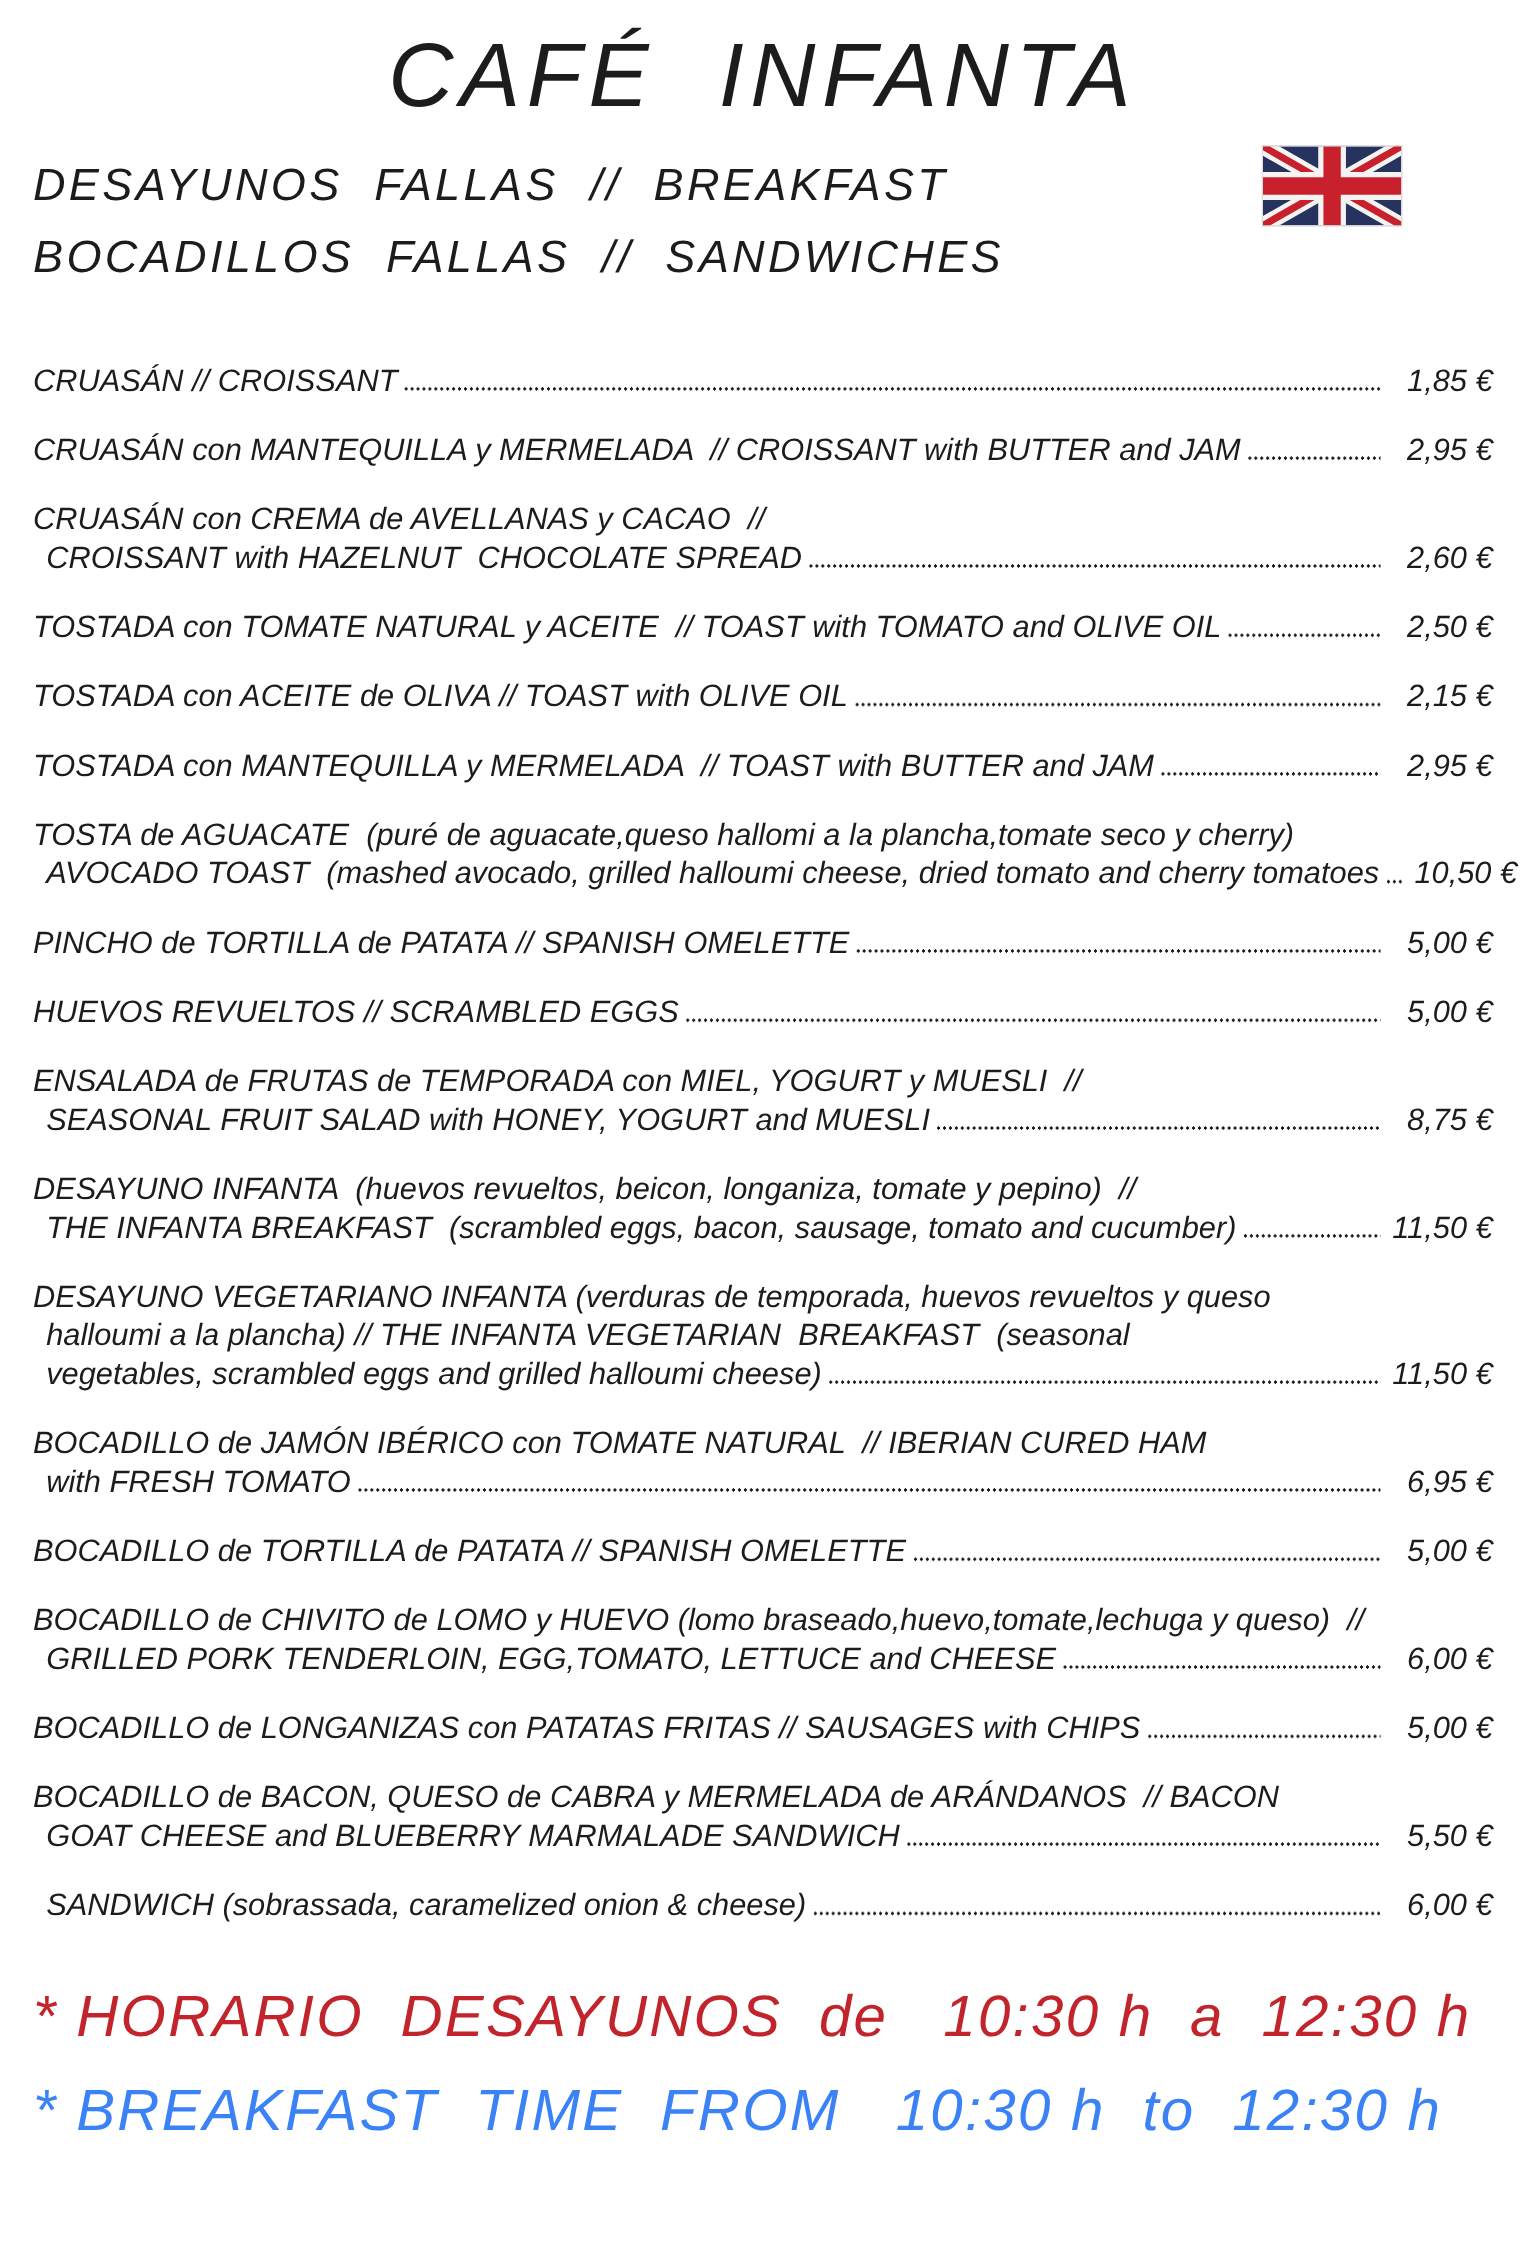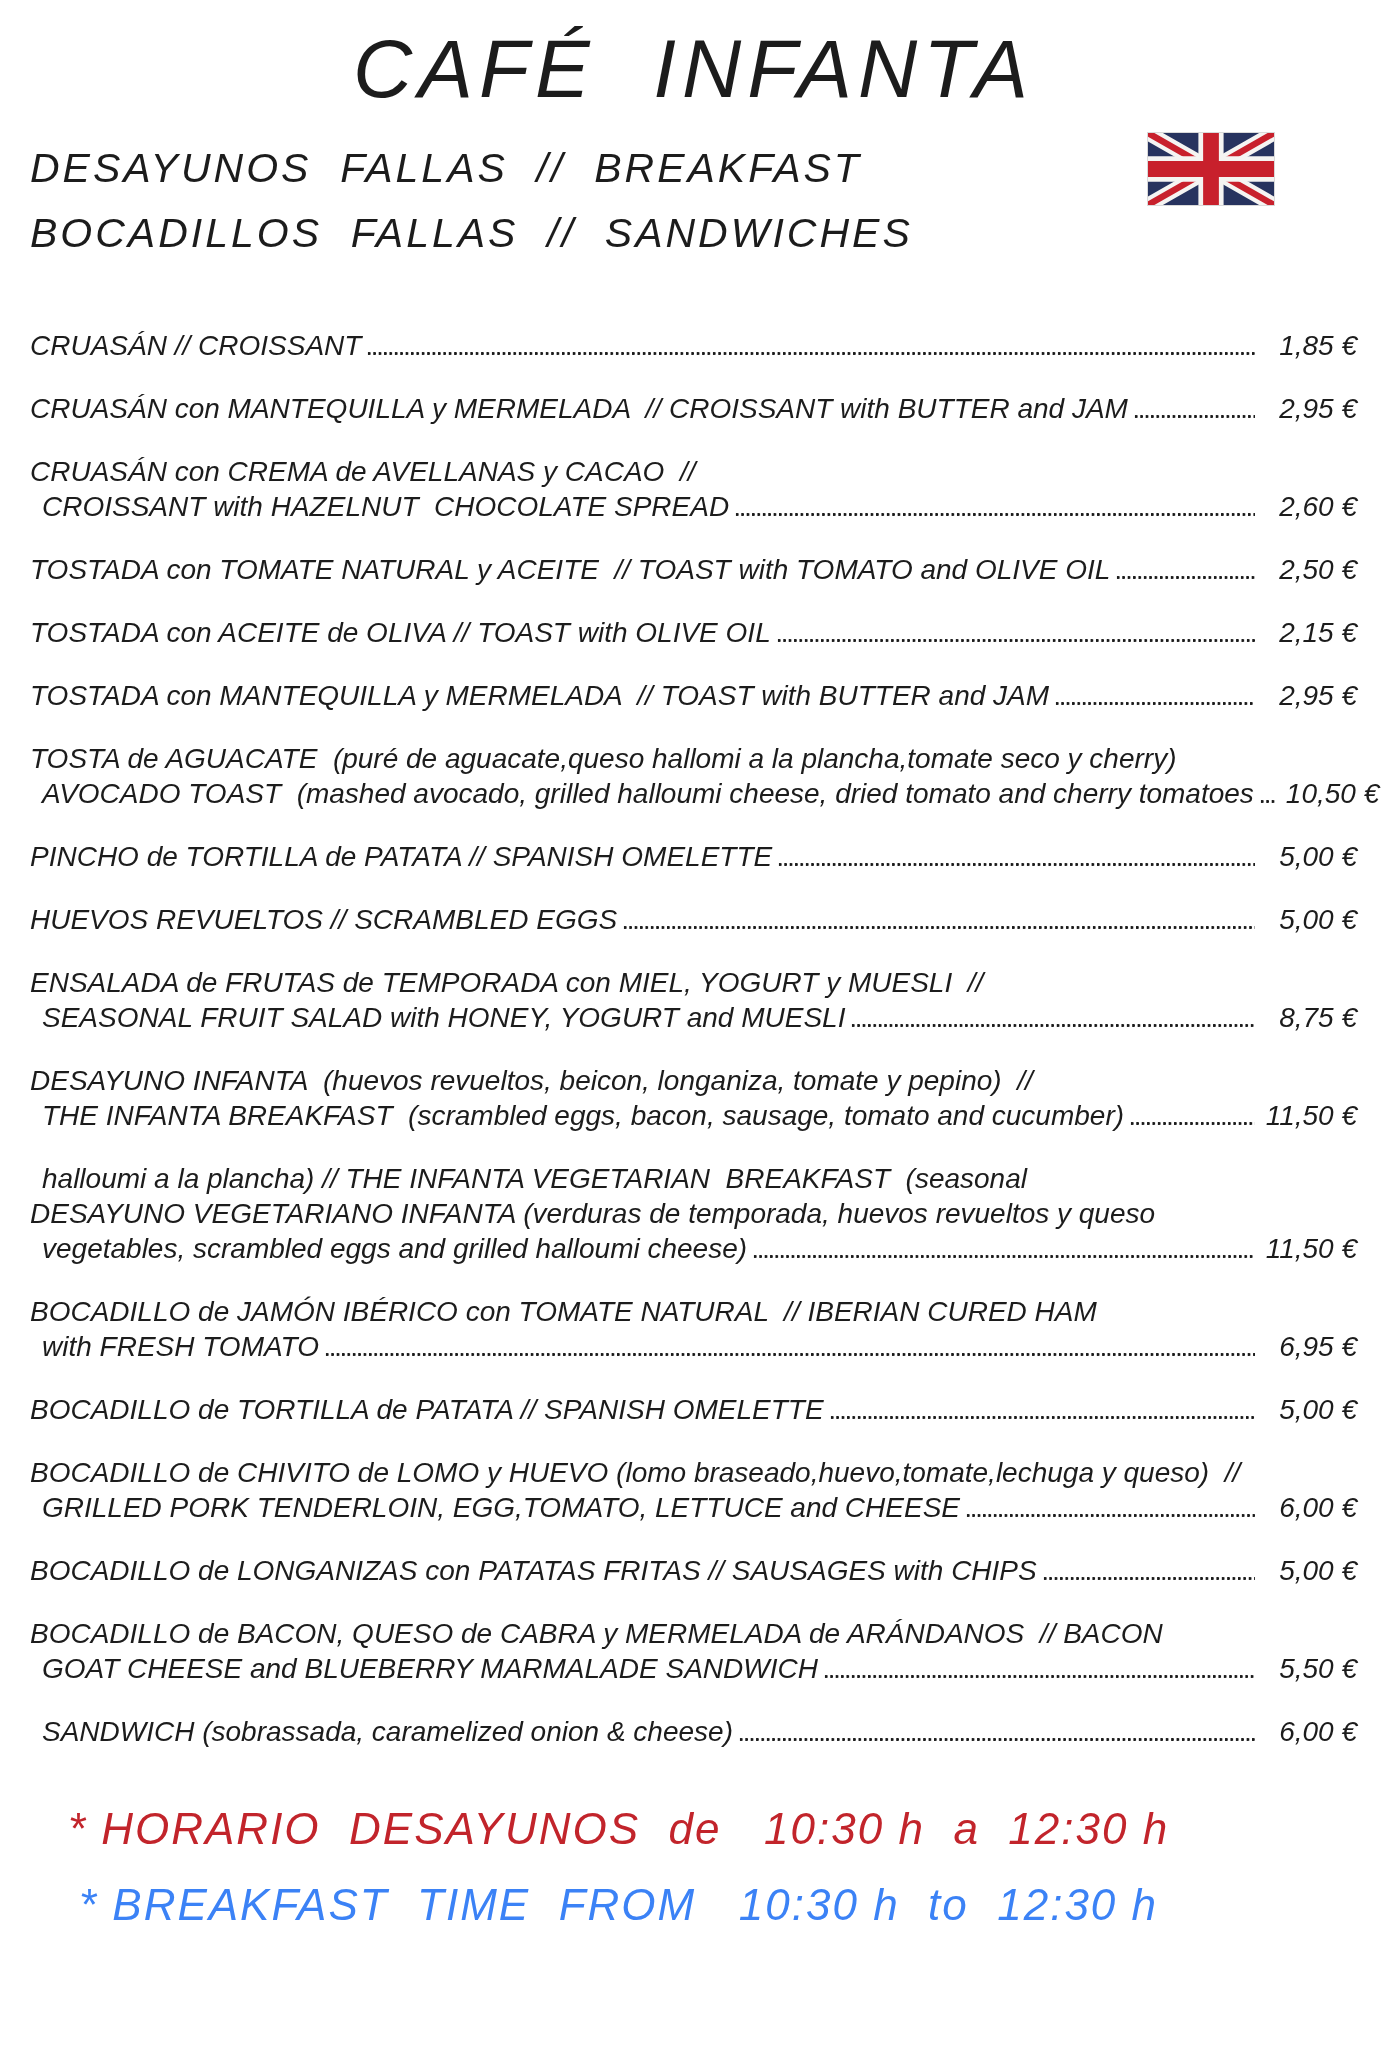--- a/index.html
+++ b/index.html
@@ -42,21 +42,21 @@
     align-self: flex-end;
     height: 7px; margin: 0 10px 6px 6px;
     background-image: radial-gradient(circle at 2.2px 3.5px, #1b1b1b 1.3px, transparent 1.6px);
     background-size: 5.4px 7px;
     background-repeat: repeat-x;
   }
   .price { flex: 0 0 auto; min-width: 92px; text-align: right; }
 
   .footer { margin-top: 58px; text-align: center; padding-right: 150px; }
   .footer-line {
-    font-size: 44px; line-height: 1.0;
+    font-size: 53px; line-height: 1.0;
     letter-spacing: 2px; margin-bottom: 32px;
     white-space: pre;
   }
 </style>
 </head>
 <body>
 
 <div class="page">
 
   <h1 class="title">CAFÉ  INFANTA</h1>
@@ -152,22 +152,22 @@
       </div>
       <div class="item">
         <div class="line">DESAYUNO INFANTA  (huevos revueltos, beicon, longaniza, tomate y pepino)  //</div>
         <div class="row cont">
           <span class="rtext">THE INFANTA BREAKFAST  (scrambled eggs, bacon, sausage, tomato and cucumber)</span>
           <span class="leader"></span>
           <span class="price">11,50 €</span>
         </div>
       </div>
       <div class="item">
+        <div class="line">DESAYUNO VEGETARIANO INFANTA (verduras de temporada, huevos revueltos y queso</div>
         <div class="line cont">halloumi a la plancha) // THE INFANTA VEGETARIAN  BREAKFAST  (seasonal</div>
-        <div class="line">DESAYUNO VEGETARIANO INFANTA (verduras de temporada, huevos revueltos y queso</div>
         <div class="row cont">
           <span class="rtext">vegetables, scrambled eggs and grilled halloumi cheese)</span>
           <span class="leader"></span>
           <span class="price">11,50 €</span>
         </div>
       </div>
       <div class="item">
         <div class="line">BOCADILLO de JAMÓN IBÉRICO con TOMATE NATURAL  // IBERIAN CURED HAM</div>
         <div class="row cont">
           <span class="rtext">with FRESH TOMATO</span>

